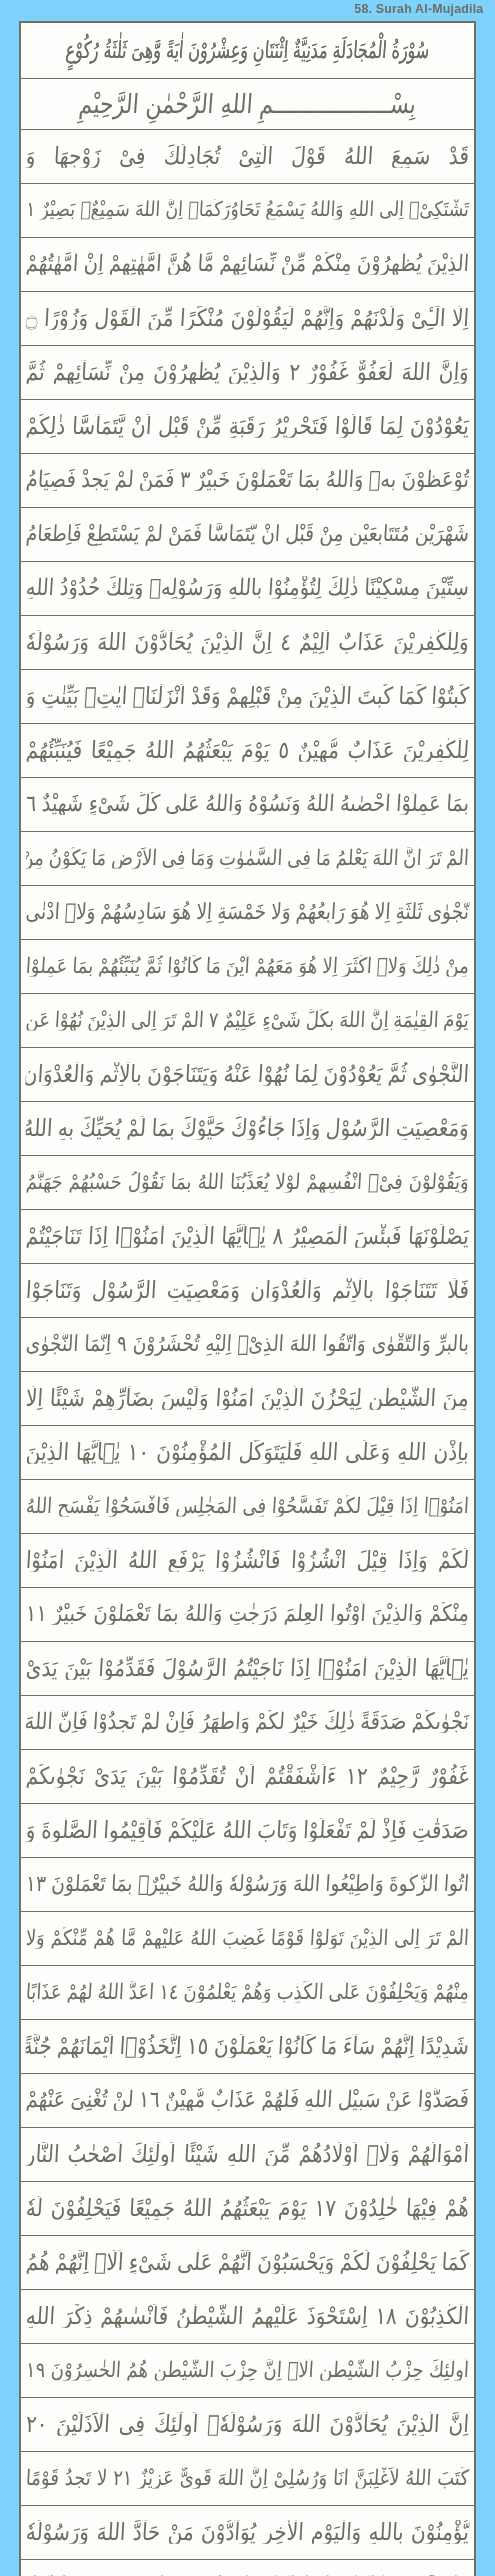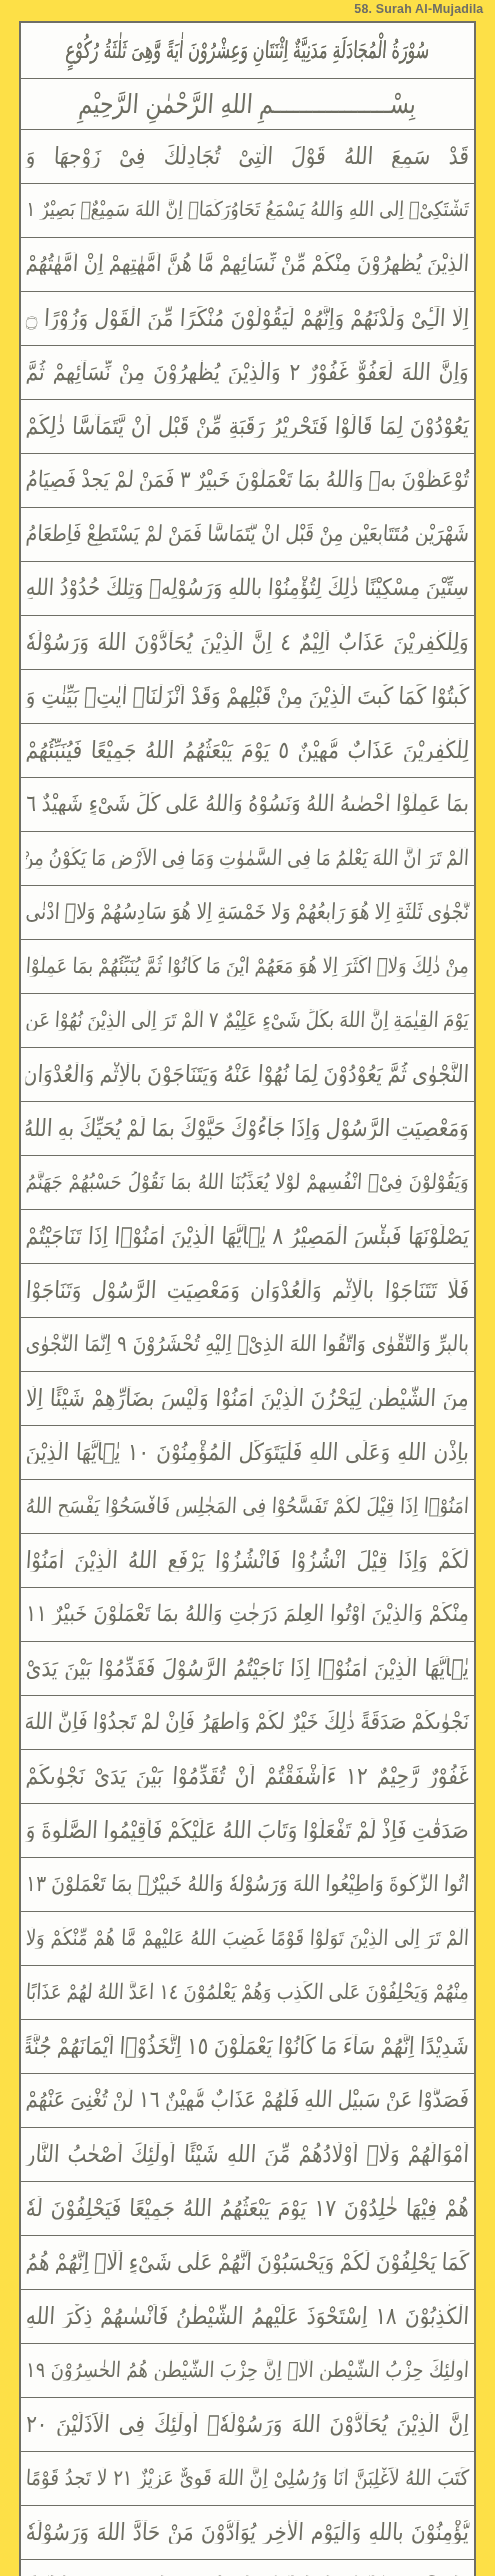--- a/index.html
+++ b/index.html
@@ -10,21 +10,21 @@
   body {
     width: 495px;
     height: 2576px;
     font-family: "DejaVu Sans", sans-serif;
     overflow: hidden;
   }
   .page {
     position: relative;
     width: 495px;
     height: 2576px;
-    background: #fde047;
+    background: #7dd3fc;
   }
 
   
   .running-header {
     position: absolute;
     top: 1.7px;
     right: 11.6px;
     font-family: "Liberation Sans", sans-serif;
     font-size: 12.4px;
     font-weight: bold;

